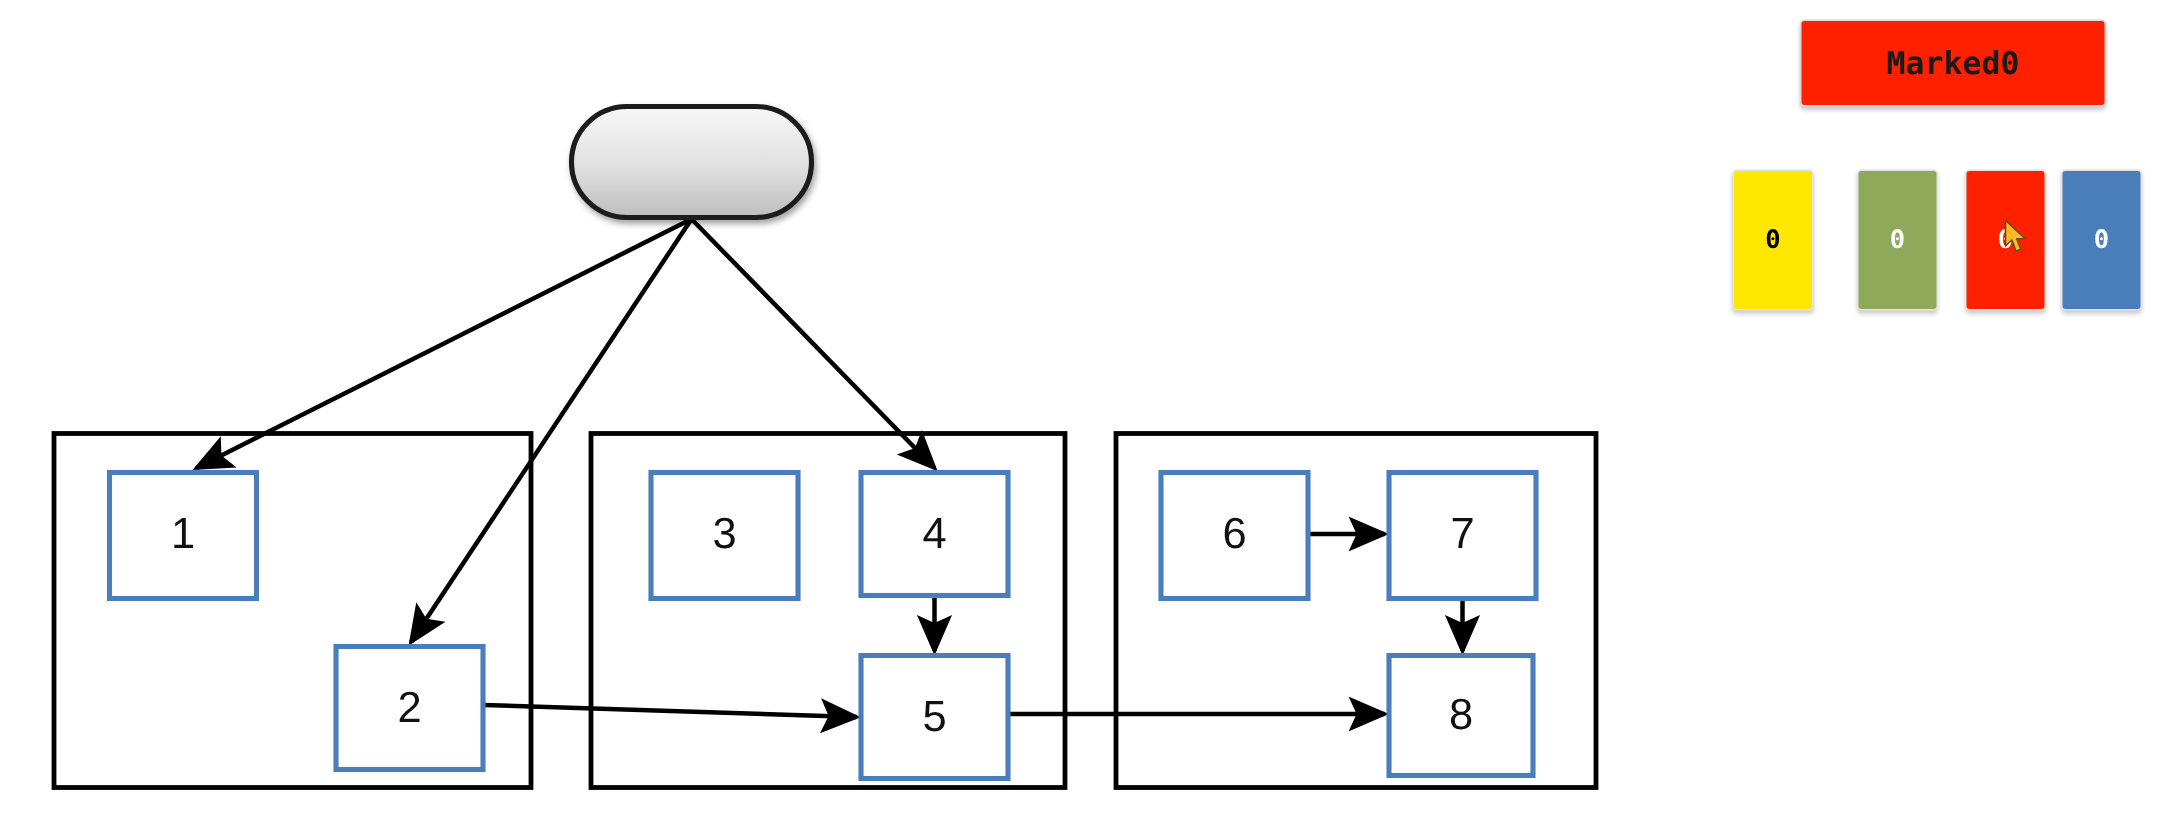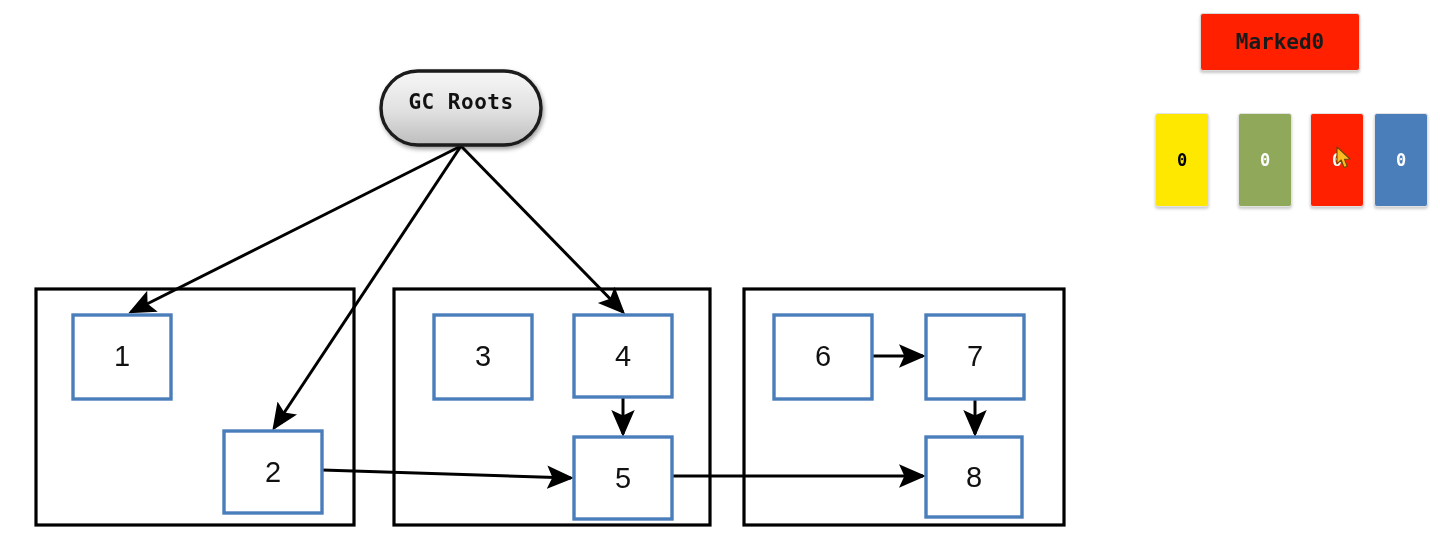--- a/index.html
+++ b/index.html
@@ -61,21 +61,21 @@
     left: 1140px;
     top: 0px;
     width: 300px;
     height: 225px;
   }
 
   .status-button {
     position: absolute;
     left: 60px;
     top: 13px;
-    width: 160px;
+    width: 204px;
     height: 58px;
     background: #ff2000;
     border: 1px solid #d9d9d9;
     border-radius: 3px;
     box-shadow: 0 2px 3px rgba(0,0,0,0.22);
     display: flex;
     align-items: center;
     justify-content: center;
     font-family: "DejaVu Sans Mono", monospace;
     font-weight: bold;
@@ -179,21 +179,20 @@
       <rect x="774" y="315" width="98" height="84" fill="#ffffff" stroke="#4a7ebb" stroke-width="3.4"></rect>
       <rect x="926" y="315" width="98" height="84" fill="#ffffff" stroke="#4a7ebb" stroke-width="3.4"></rect>
       <rect x="926" y="437" width="96" height="80" fill="#ffffff" stroke="#4a7ebb" stroke-width="3.4"></rect>
     </g>
 
     <g>
       <rect x="381" y="71" width="160" height="74" rx="37" ry="37" fill="url(#rootGrad)" stroke="#1a1a1a" stroke-width="3.4" filter="url(#softShadow)"></rect>
     </g>
   </svg>
 
-  <div class="gc-roots-label">GC Roots</div>
 
   <div class="obj-label" style="left:73px; top:340px; width:98px;">1</div>
   <div class="obj-label" style="left:224px; top:456px; width:98px;">2</div>
   <div class="obj-label" style="left:434px; top:340px; width:98px;">3</div>
   <div class="obj-label" style="left:574px; top:340px; width:98px;">4</div>
   <div class="obj-label" style="left:574px; top:462px; width:98px;">5</div>
   <div class="obj-label" style="left:774px; top:340px; width:98px;">6</div>
   <div class="obj-label" style="left:926px; top:340px; width:98px;">7</div>
   <div class="obj-label" style="left:926px; top:461px; width:96px;">8</div>
 

